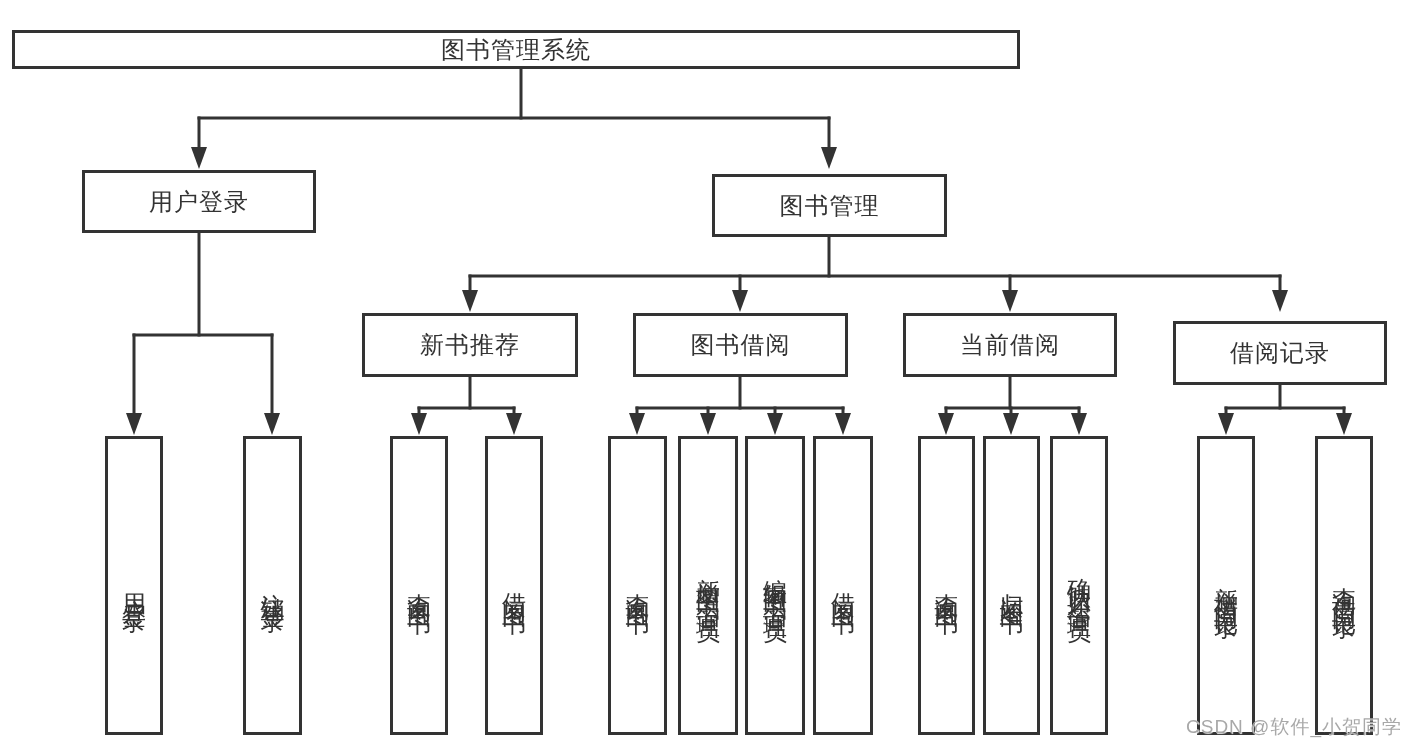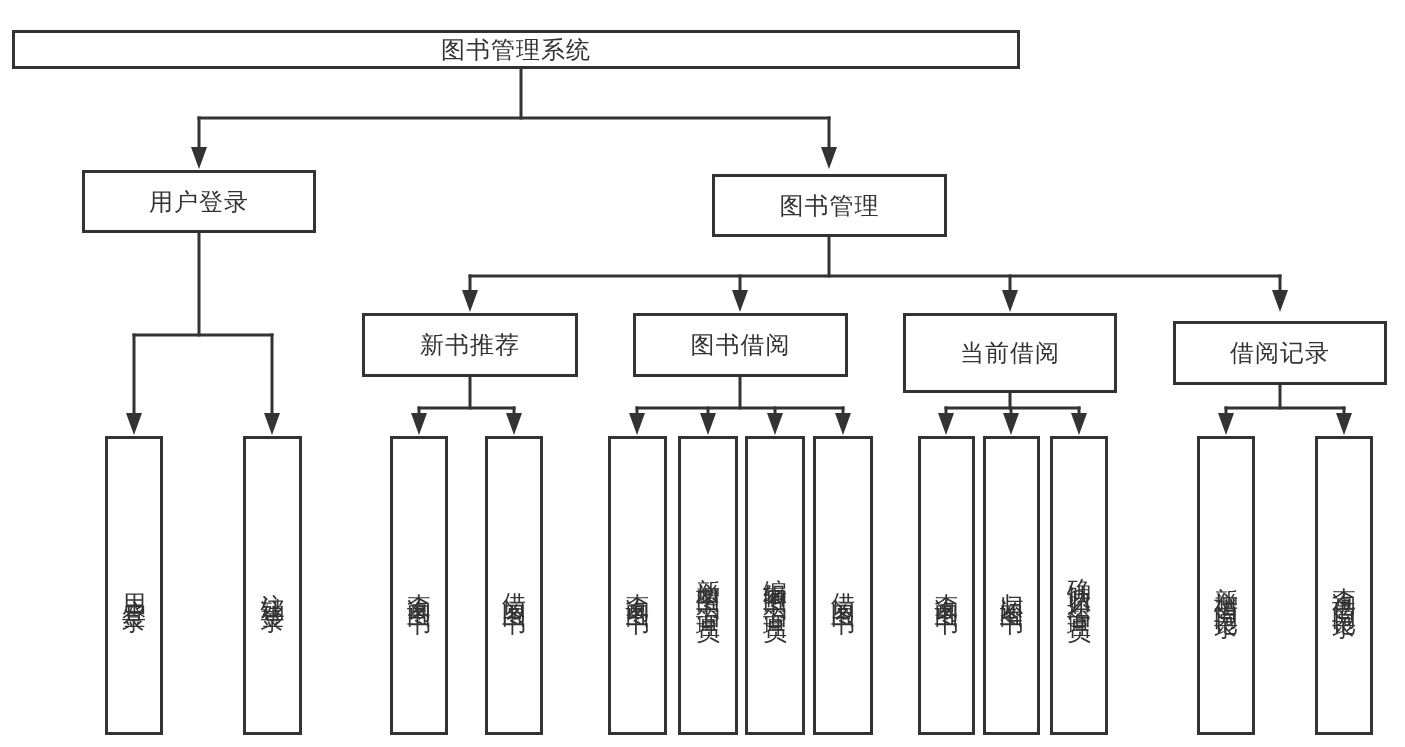--- a/index.html
+++ b/index.html
@@ -146,21 +146,21 @@
   <div class="box" style="left:712px;top:174px;width:235px;height:63px;">
     <span class="hlabel">图书管理</span>
   </div>
 
   <div class="box" style="left:362px;top:313px;width:216px;height:64px;">
     <span class="hlabel">新书推荐</span>
   </div>
   <div class="box" style="left:633px;top:313px;width:215px;height:64px;">
     <span class="hlabel">图书借阅</span>
   </div>
-  <div class="box" style="left:903px;top:313px;width:214px;height:80px;">
+  <div class="box" style="left:903px;top:313px;width:214px;height:64px;">
     <span class="hlabel">当前借阅</span>
   </div>
   <div class="box" style="left:1173px;top:313px;width:214px;height:64px;margin-top:8px;">
     <span class="hlabel">借阅记录</span>
   </div>
 
   <div class="box leaf" style="left:105px;top:436px;width:58px;height:299px;">
     <span class="vlabel">用户登录</span>
   </div>
   <div class="box leaf" style="left:243px;top:436px;width:59px;height:299px;">
@@ -193,14 +193,15 @@
   <div class="box leaf" style="left:1050px;top:436px;width:58px;height:299px;">
     <span class="vlabel">确认归还（管理员）</span>
   </div>
   <div class="box leaf" style="left:1197px;top:436px;width:58px;height:299px;">
     <span class="vlabel">新增借阅记录</span>
   </div>
   <div class="box leaf" style="left:1315px;top:436px;width:58px;height:299px;">
     <span class="vlabel">查询借阅记录</span>
   </div>
 
+  <div class="watermark">CSDN @软件_小贺同学</div>
 
 </div>
 
 </body></html>

